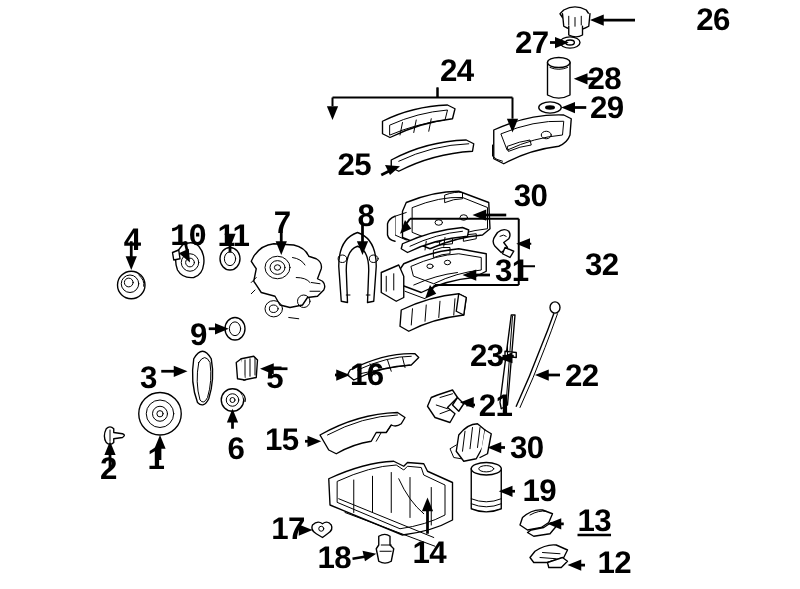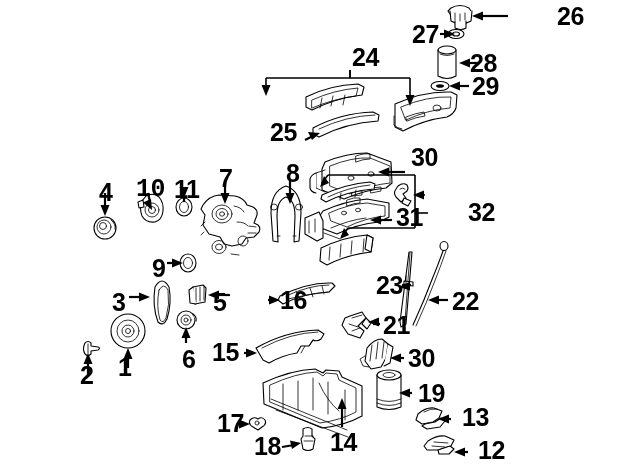--- a/index.html
+++ b/index.html
@@ -429,21 +429,21 @@
   <div class="callout" style="left:112px;top:290px;">3</div>
   <div class="callout" style="left:99px;top:180px;">4</div>
   <div class="callout" style="left:213px;top:290px;">5</div>
   <div class="callout" style="left:182px;top:347px;">6</div>
   <div class="callout" style="left:219px;top:166px;">7</div>
   <div class="callout" style="left:286px;top:161px;">8</div>
   <div class="callout" style="left:152px;top:256px;">9</div>
   <div class="callout" style="left:136px;top:177px;font-family:Liberation Mono, monospace;">10</div>
   <div class="callout" style="left:174px;top:177px;">11</div>
   <div class="callout" style="left:478px;top:438px;">12</div>
-  <div class="callout" style="left:462px;top:405px;">13</div>
+  <div class="callout" style="left:462px;top:405px;text-decoration:underline;">13</div>
   <div class="callout" style="left:330px;top:430px;">14</div>
   <div class="callout" style="left:212px;top:340px;">15</div>
   <div class="callout" style="left:240px;top:288px;margin-left:40px;">16</div>
   <div class="callout" style="left:217px;top:411px;text-align:right;">17</div>
   <div class="callout" style="left:254px;top:434px;">18</div>
   <div class="callout" style="left:418px;top:381px;">19</div>
   <div class="callout" style="left:408px;top:346px;">30</div>
   <div class="callout" style="left:383px;top:313px;">21</div>
   <div class="callout" style="left:452px;top:289px;">22</div>
   <div class="callout" style="left:376px;top:273px;">23</div>

